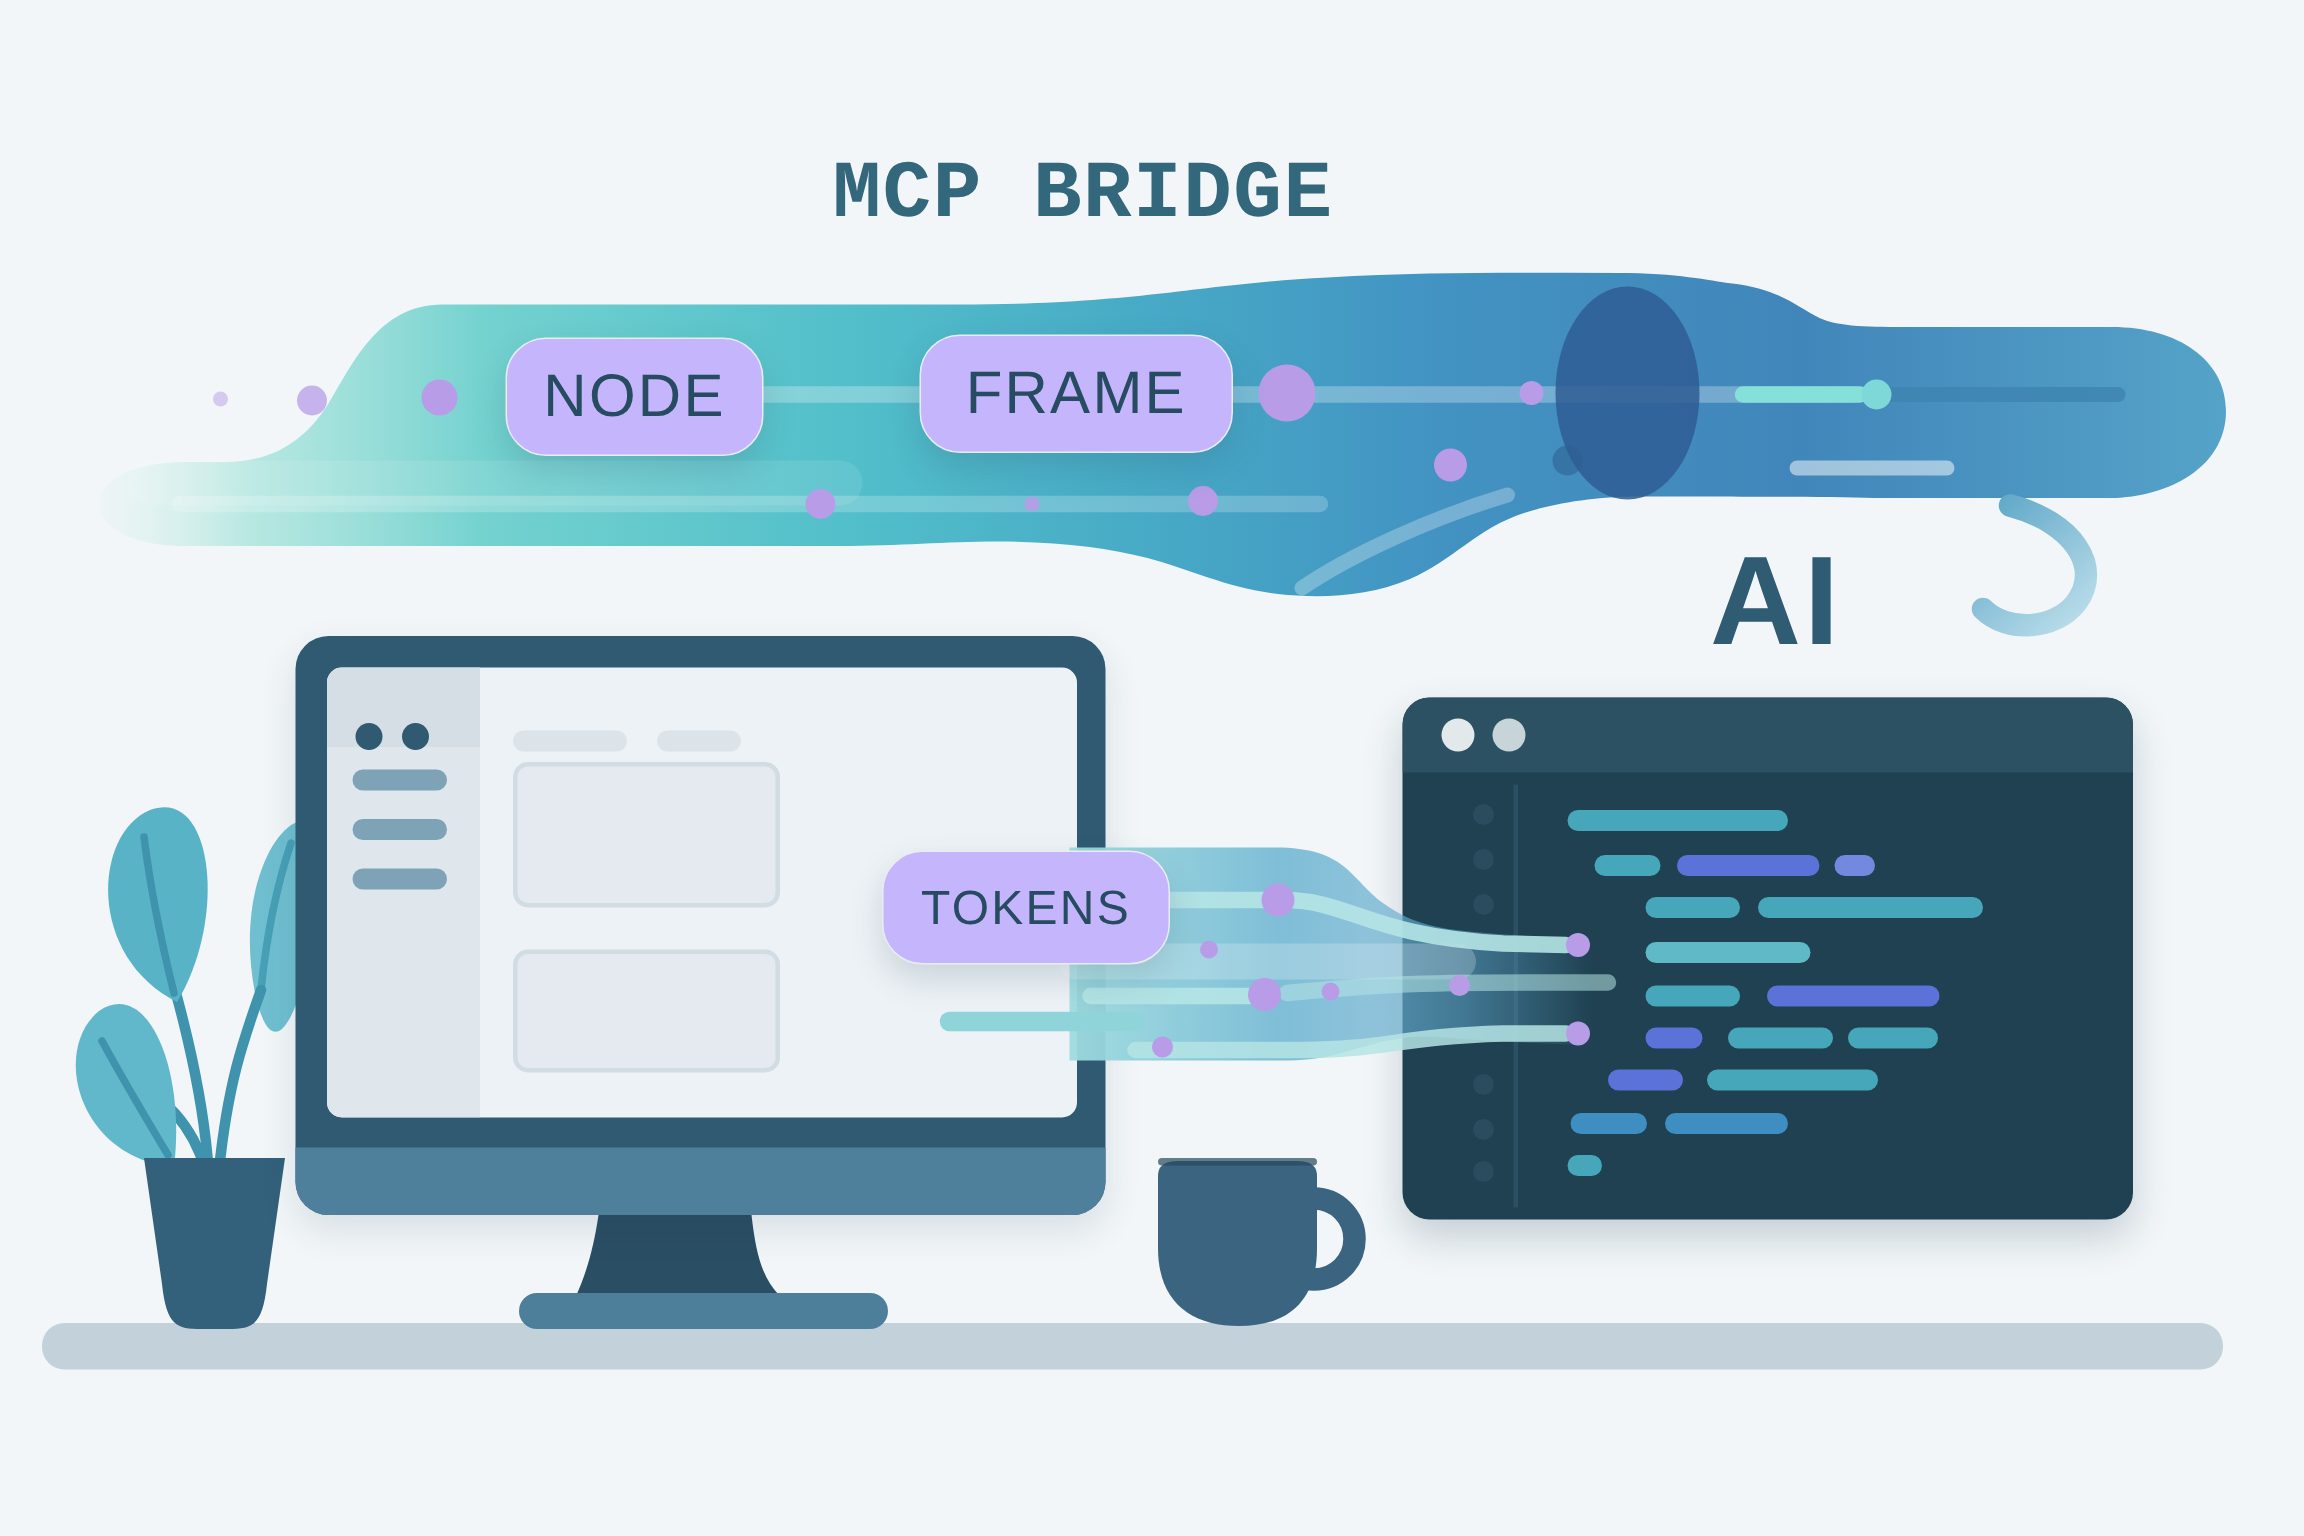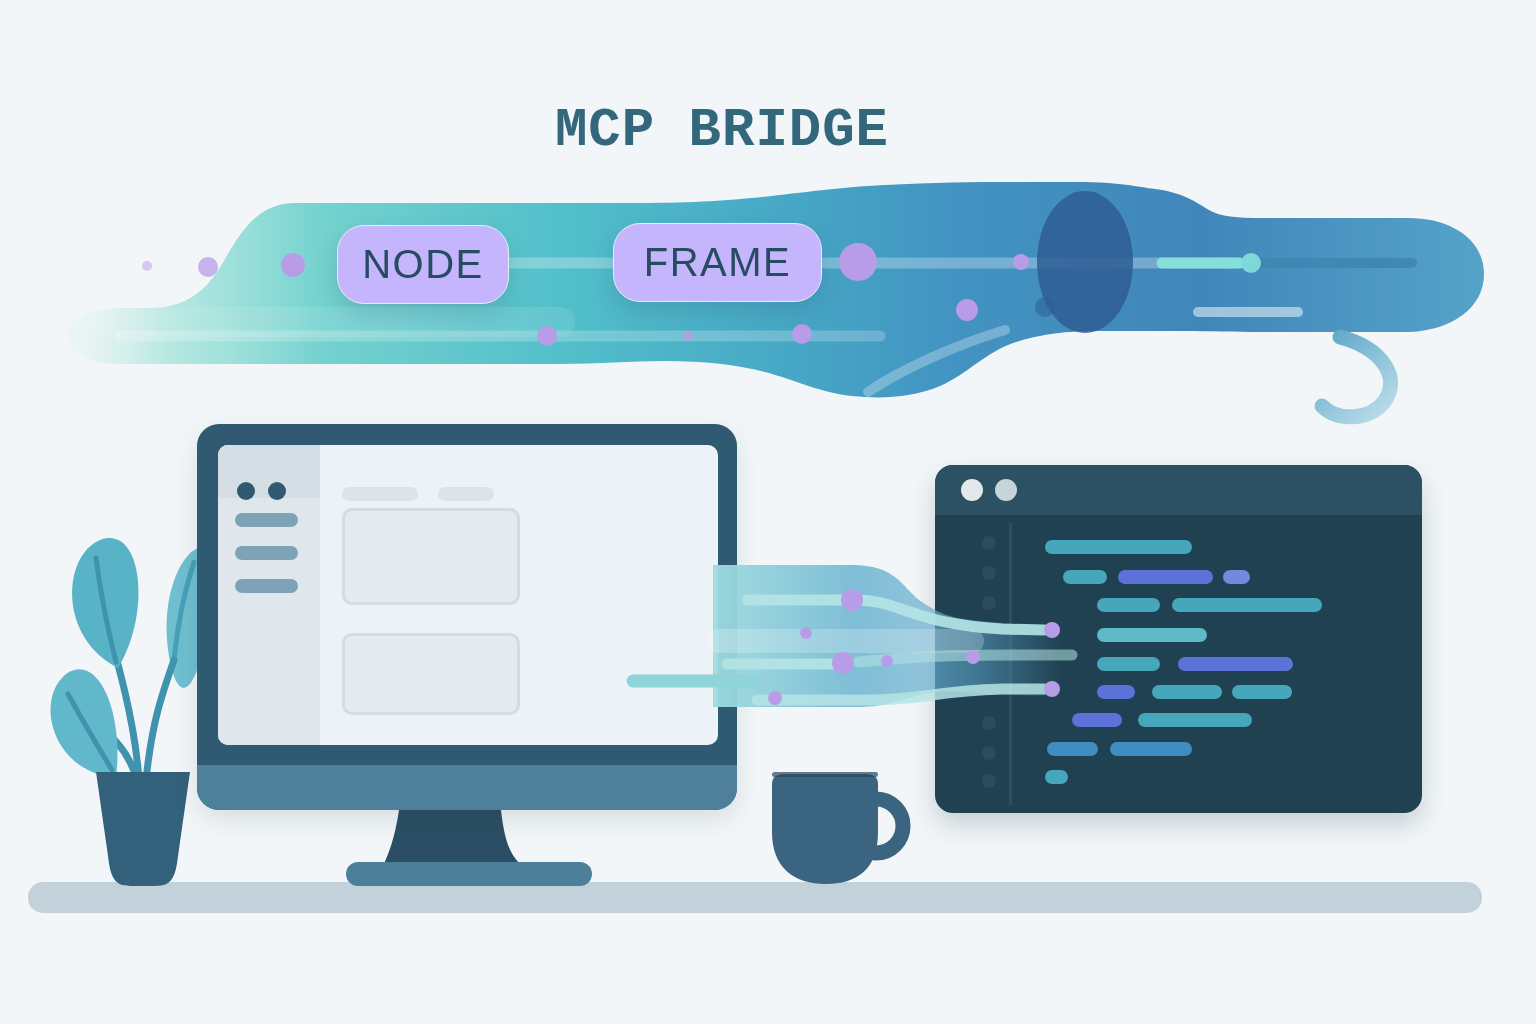--- a/index.html
+++ b/index.html
@@ -271,16 +271,18 @@
         <circle cx="806" cy="633" r="6" fill="#b89ce8" fill-opacity="1"></circle>
         <circle cx="887" cy="661" r="6" fill="#b89ce8" fill-opacity="1"></circle>
         <circle cx="775" cy="698" r="7" fill="#b89ce8" fill-opacity="1"></circle>
         <circle cx="1052" cy="630" r="8" fill="#b89ce8" fill-opacity="1"></circle>
         <circle cx="973" cy="657" r="7" fill="#b89ce8" fill-opacity="1"></circle>
         <circle cx="1052" cy="689" r="8" fill="#b89ce8" fill-opacity="1"></circle>
       </g>
   </svg>
 
   <div class="abs headline">MCP BRIDGE</div>
+  <div class="abs ai-word">AI</div>
   <div class="abs badge badge-node">NODE</div>
   <div class="abs badge badge-frame">FRAME</div>
+  <div class="abs badge badge-tokens">TOKENS</div>
 
 </div>
 
 </body></html>

